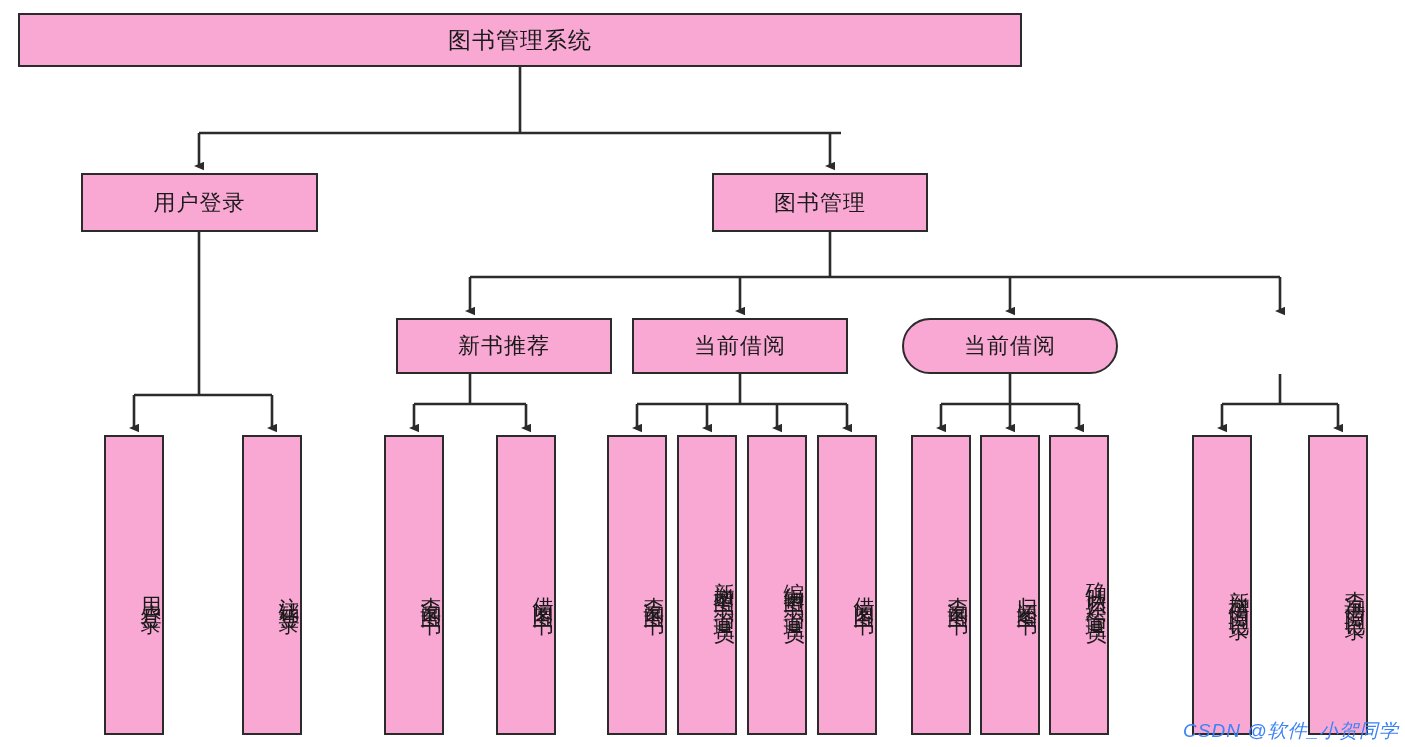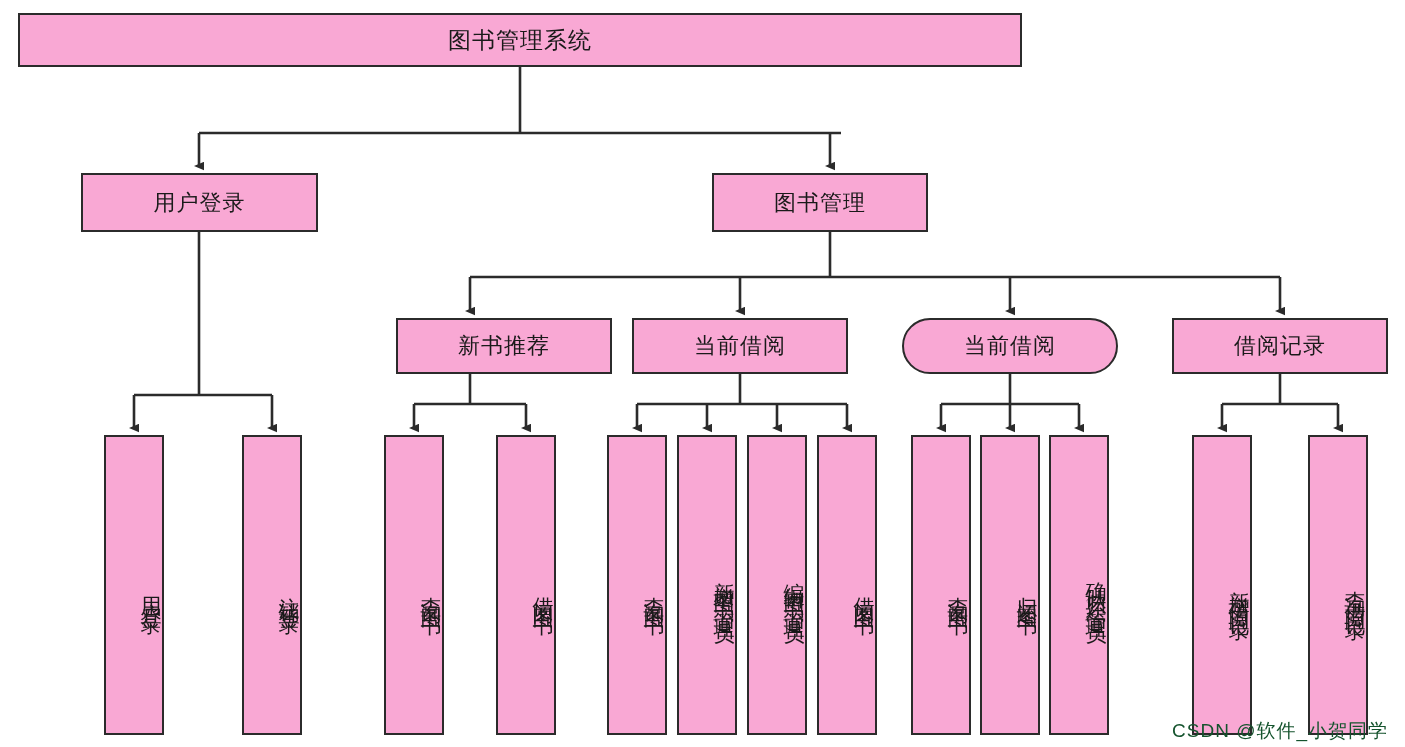--- a/index.html
+++ b/index.html
@@ -41,26 +41,27 @@
     line-height:1.0;
   }
   .node.leaf .lbl{
     writing-mode:vertical-rl;
     text-orientation:upright;
     letter-spacing:6px;
   }
 
   #watermark{
     position:absolute;
-    right:17px;
+    right:6px;
     bottom:3px;
     font-size:19px;
-    color:#14532d;
+    color:#3b82f6;
     letter-spacing:1px;
     white-space:nowrap;
+    font-style:italic;
   }
 </style>
 </head>
 <body>
 
 <div id="stage">
 
   <svg class="edges" viewBox="0 0 1405 747">
     <defs>
       <marker id="arrow" markerWidth="10" markerHeight="10" refX="4.2" refY="5" orient="auto" markerUnits="userSpaceOnUse">
@@ -124,23 +125,20 @@
 
   <div class="node lvl3" style="left:362px;top:318px;width:216px;height:56px;margin-left:34px;">
     <span class="lbl">新书推荐</span>
   </div>
   <div class="node lvl3" style="left:632px;top:318px;width:216px;height:56px;">
     <span class="lbl">当前借阅</span>
   </div>
   <div class="node lvl3" style="left:902px;top:318px;width:216px;height:56px;border-radius:28px;">
     <span class="lbl">当前借阅</span>
   </div>
-  <div class="node lvl3" style="left:1172px;top:318px;width:216px;height:56px;">
-    <span class="lbl">借阅记录</span>
-  </div>
 
   <div class="node leaf" style="left:104px;top:435px;width:60px;height:300px;">
     <span class="lbl">用户登录</span>
   </div>
   <div class="node leaf" style="left:242px;top:435px;width:60px;height:300px;">
     <span class="lbl">注销登录</span>
   </div>
 
   <div class="node leaf" style="left:384px;top:435px;width:60px;height:300px;">
     <span class="lbl">查询图书</span>

